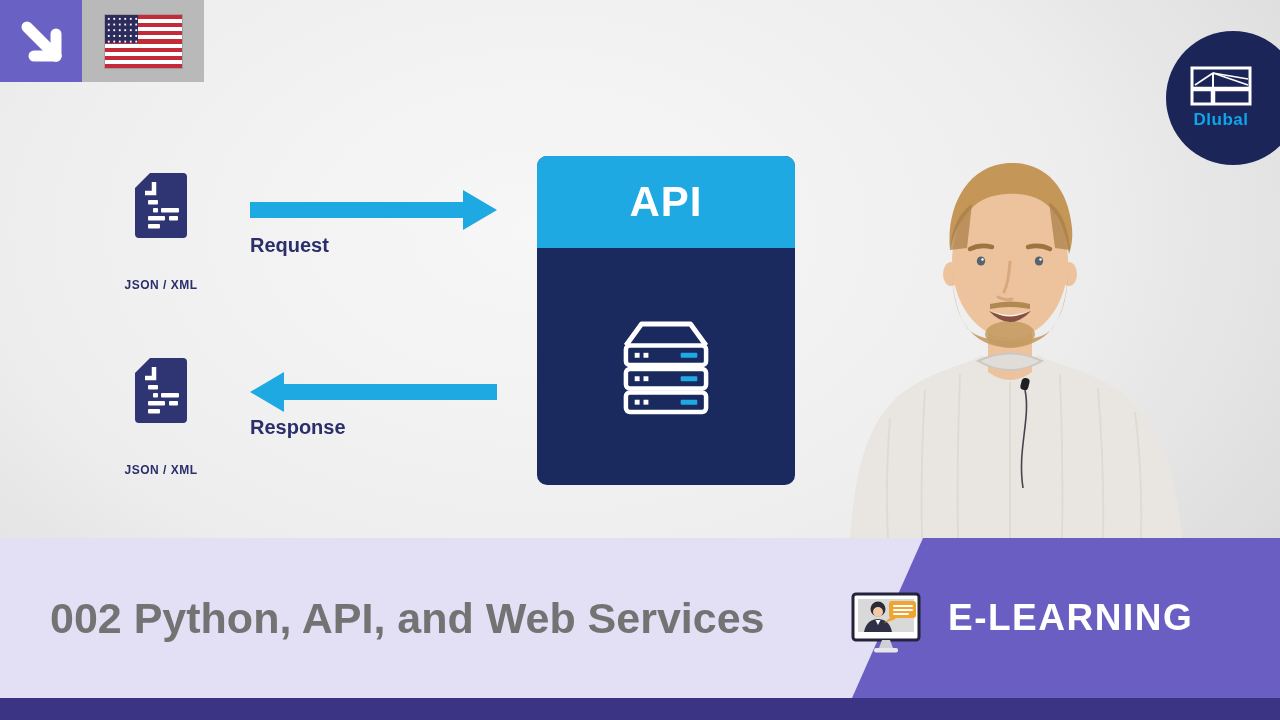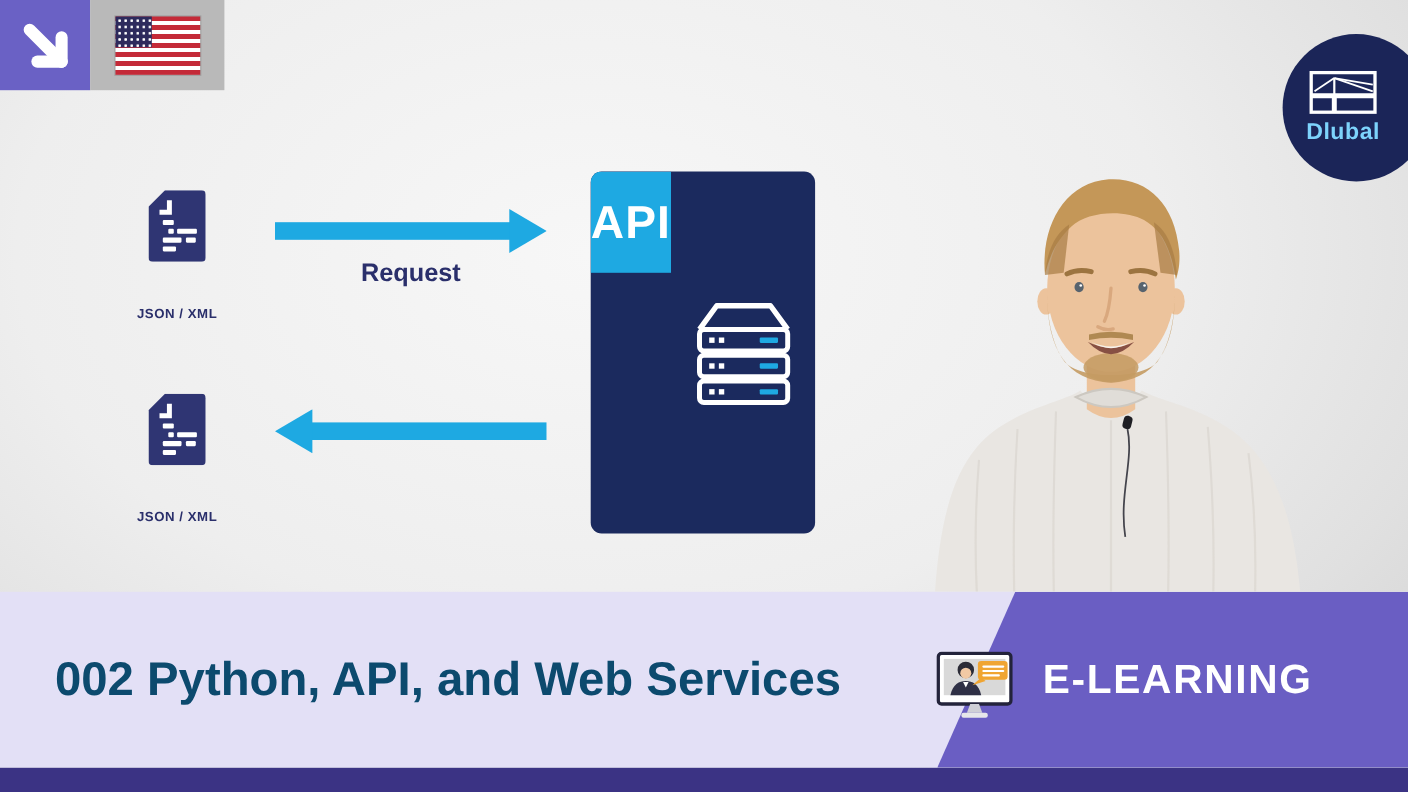--- a/index.html
+++ b/index.html
@@ -31,50 +31,50 @@
     background-size: 5.5px 5.7px; background-position: 1px 1px;
   }
 
   
   .dlubal-badge {
     position:absolute; left:1166px; top:31px; width:134px; height:134px;
     border-radius:50%; background:#1b2558; z-index:6;
     display:flex; flex-direction:column; align-items:center; justify-content:center;
   }
   .dlubal-badge .logo-text {
-    color:#7dd3fc; font-weight:bold; font-size:21px; letter-spacing:.5px; margin-top:2px;
+    color:#0ea5e9; font-weight:bold; font-size:17px; letter-spacing:.5px; margin-top:2px;
     transform:translateX(-12px);
   }
   .dlubal-badge svg { transform:translateX(-12px); }
 
   
   .doc-icon { position:absolute; width:52px; height:65px; }
   .doc1 { left:135px; top:173px; }
   .doc2 { left:135px; top:358px; }
   .doc-label {
     position:absolute; left:85px; width:152px; text-align:center;
     color:#2a2f6b; font-weight:bold; font-size:12px; letter-spacing:.5px;
   }
   .doc-label1 { top:278px; }
   .doc-label2 { top:463px; }
 
   .arrow { position:absolute; width:247px; height:40px; }
   .arrow-request  { left:250px; top:190px; }
   .arrow-response { left:250px; top:372px; }
   .arrow-label {
-    position:absolute; left:250px; width:247px; text-align:center;
-    color:#2a2f6b; font-weight:bold; font-size:23px;
+    position:absolute; left:250px; width:247px; 
+    color:#2a2f6b; font-weight:bold; font-size:20px;
   }
   .label-request  { top:234px; }
   .label-response { top:416px; }
 
   .api-box {
-    position:absolute; left:537px; top:156px; width:204px; height:329px;
+    position:absolute; left:537px; top:156px; width:258px; height:329px;
     border-radius:10px; overflow:hidden; background:#1b2a5e;
-    display:flex; 
+    display:flex; flex-direction:column;
   }
   .api-header {
     height:92px; background:#1ea9e2; display:flex; align-items:center; justify-content:center;
     color:#ffffff; font-weight:bold; font-size:42px; letter-spacing:1px;
   }
   .api-body { flex:1; display:flex; align-items:center; justify-content:center; }
 
   
   .presenter { position:absolute; left:830px; top:150px; width:450px; height:388px; z-index:1; }
 
@@ -83,21 +83,21 @@
     position:absolute; left:0; top:538px; width:1280px; height:160px;
     background:#e3e0f6; z-index:3;
   }
   .banner-purple {
     position:absolute; left:840px; top:0; width:440px; height:160px;
     background:#6a5ec3;
     clip-path: polygon(83px 0, 440px 0, 440px 160px, 12px 160px);
   }
   .banner-title {
     position:absolute; left:50px; top:0; height:160px; display:flex; align-items:center;
-    color:#0c4a6e; font-weight:bold; font-size:43px; letter-spacing:0;
+    color:#737373; font-weight:bold; font-size:43px; letter-spacing:0;
   }
   .elearning-icon { position:absolute; left:851px; top:54px; }
   .elearning-label {
     position:absolute; left:948px; top:0; height:160px; display:flex; align-items:center;
     color:#ffffff; font-weight:bold; font-size:37px; letter-spacing:1.5px;
   }
   .bottom-strip {
     position:absolute; left:0; top:698px; width:1280px; height:22px;
     background:#3b3384; z-index:4;
   }
@@ -155,20 +155,21 @@
   <svg class="arrow arrow-request" viewBox="0 0 247 40">
     <rect x="0" y="12" width="215" height="16" fill="#1ea9e2"></rect>
     <polygon points="213,0 247,20 213,40" fill="#1ea9e2"></polygon>
   </svg>
   <div class="arrow-label label-request">Request</div>
 
   <svg class="arrow arrow-response" viewBox="0 0 247 40">
     <rect x="32" y="12" width="215" height="16" fill="#1ea9e2"></rect>
     <polygon points="34,0 0,20 34,40" fill="#1ea9e2"></polygon>
   </svg>
+  <div class="arrow-label label-response">Response</div>
 
   <svg class="doc-icon doc2" viewBox="0 0 52 65">
     <path d="M15 0 H48 Q52 0 52 4 V61 Q52 65 48 65 H4 Q0 65 0 61 V15 Z" fill="#2f3573"></path>
     <path d="M10 20 L19 20 L19 9" stroke="#ffffff" stroke-width="4.5" fill="none"></path>
     <g fill="#ffffff">
       <rect x="13" y="27" width="10" height="4.6" rx="1"></rect>
       <rect x="18" y="35" width="5" height="4.6" rx="1"></rect>
       <rect x="26" y="35" width="18" height="4.6" rx="1"></rect>
       <rect x="13" y="43" width="17" height="4.6" rx="1"></rect>
       <rect x="34" y="43" width="9" height="4.6" rx="1"></rect>

